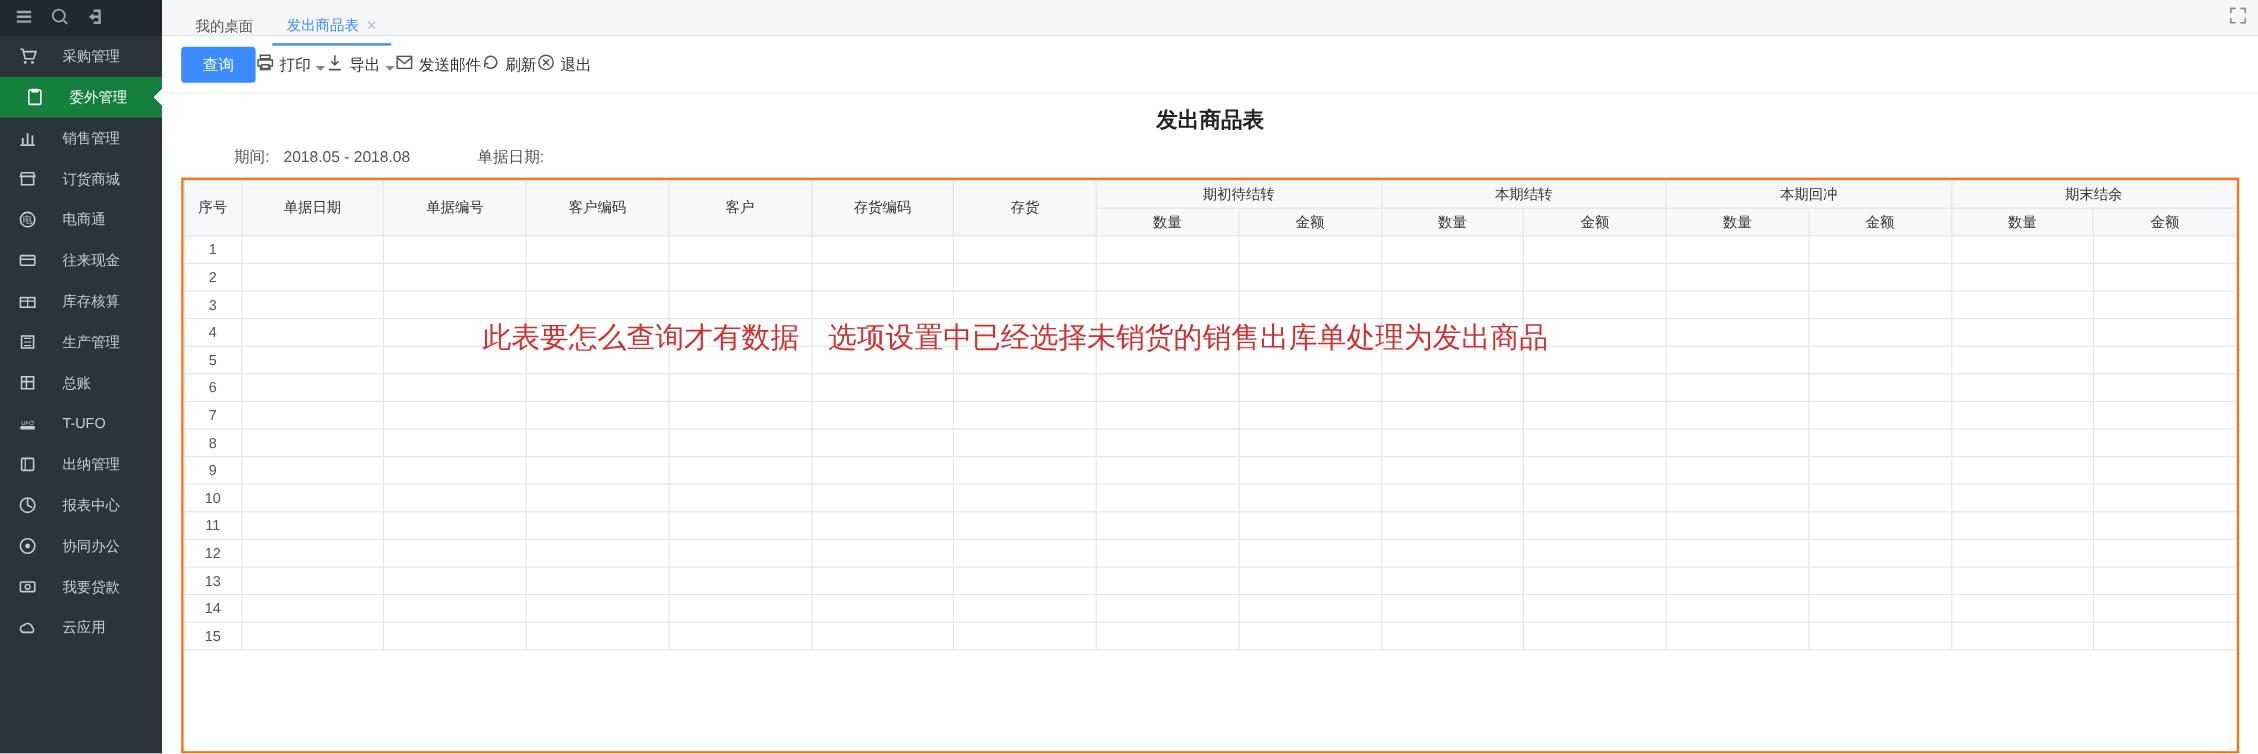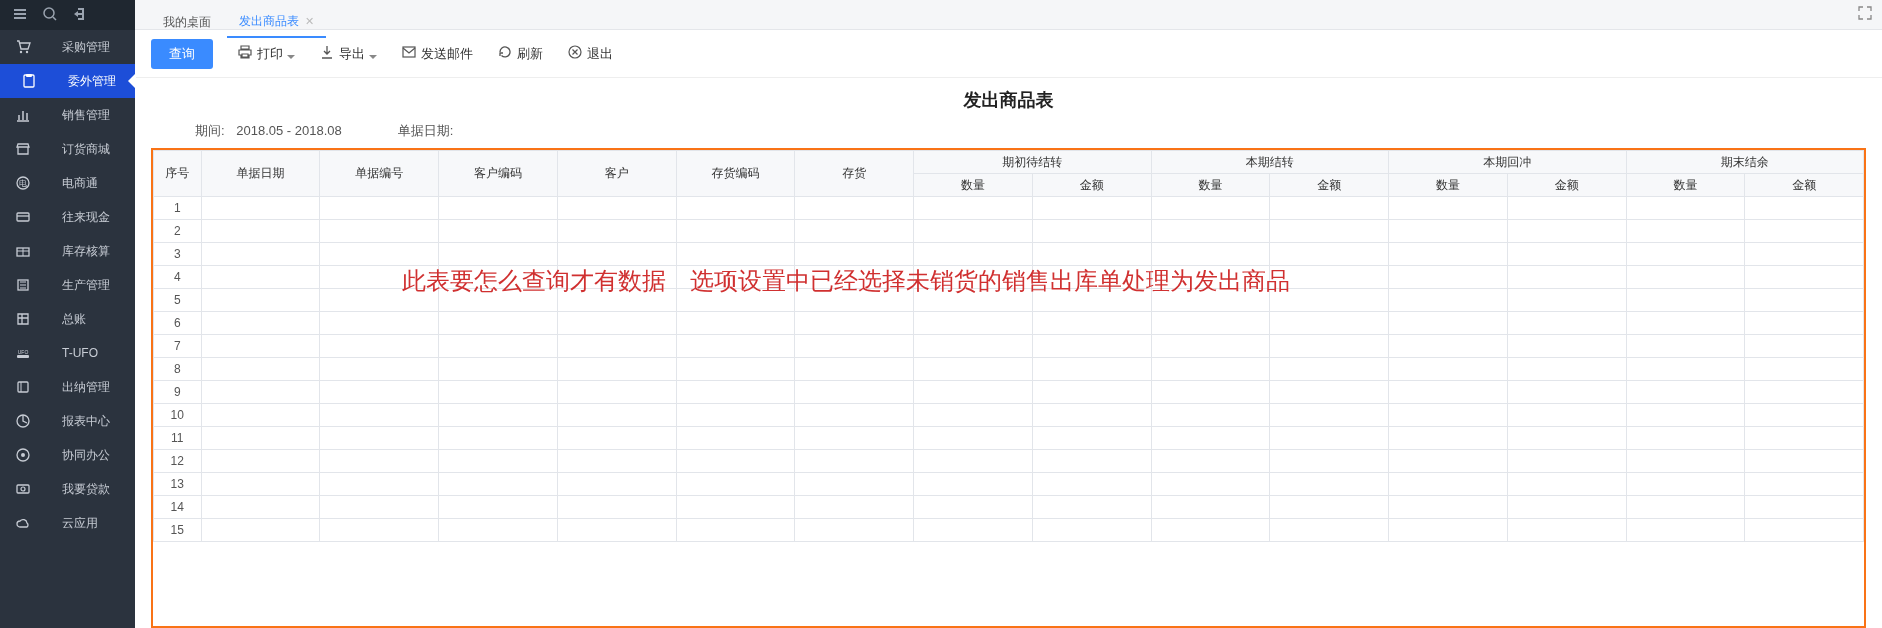--- a/index.html
+++ b/index.html
@@ -10,24 +10,24 @@
       background: #fff;
       overflow: hidden;
     }
     .app { display: flex; height: 628px; width: 1882px; }
 
     
     .sidebar { width: 135px; background: #2b333e; display: flex; flex-direction: column; }
     .sidebar-top { height: 30px; background: #1f2730; display: flex; align-items: center; gap: 14px; padding-left: 12px; }
     .sidebar-top svg { fill: #9aa3af; }
     .sidebar-item {
-      height: 34px; display: flex; align-items: center; gap: 30px;
+      height: 34px; display: flex; align-items: center; gap: 20px;
       padding-left: 14px; color: #c7ccd4; cursor: pointer;
     }
-    .sidebar-item.active { background: #1d4ed8; color: #fff; position: relative; padding-left: 20px; }
+    .sidebar-item.active { background: #15803d; color: #fff; position: relative; padding-left: 20px; }
     .sidebar-item.active::after {
       content: ""; position: absolute; right: -1px; top: 50%; transform: translateY(-50%);
       border: 8px solid transparent; border-right-color: #fff;
     }
     .sidebar-item .icon-wrap { width: 18px; display: flex; justify-content: center; }
     .sidebar-item svg { fill: currentColor; }
 
     
     .main { flex: 1; display: flex; flex-direction: column; }
 
@@ -37,21 +37,21 @@
       padding: 0 10px 0 16px; background: #f5f6f8; border-bottom: 1px solid #e4e6ea;
     }
     .tabs { display: flex; gap: 4px; margin-top: 16px; }
     .tab { display: flex; align-items: center; gap: 6px; padding: 0 12px; height: 30px; color: #555; cursor: pointer; }
     .tab.active { color: #3a8bff; border-bottom: 2px solid #3a8bff; margin-bottom: -1px; }
     .tab .close { color: #bbb; font-size: 11px; }
     .fullscreen-icon svg { stroke: #888; fill: none; }
 
     
     .toolbar {
-      height: 48px; display: flex; align-items: center; gap: 24px;
+      height: 48px; display: flex; align-items: center; 
       padding: 0 16px; border-bottom: 1px solid #eee;
     }
     .btn-primary {
       background: #3a8bff; color: #fff; border: none; border-radius: 3px;
       height: 30px; padding: 0 18px; font-size: 13px; cursor: pointer;
     }
     .tool-item { display: flex; align-items: flex-end; gap: 4px; color: #333; cursor: pointer; font-size: 13px; }
     .tool-item svg { fill: #555; }
     .caret-down { width: 0; height: 0; border: 4px solid transparent; border-top-color: #888; margin-top: 3px; }
 

